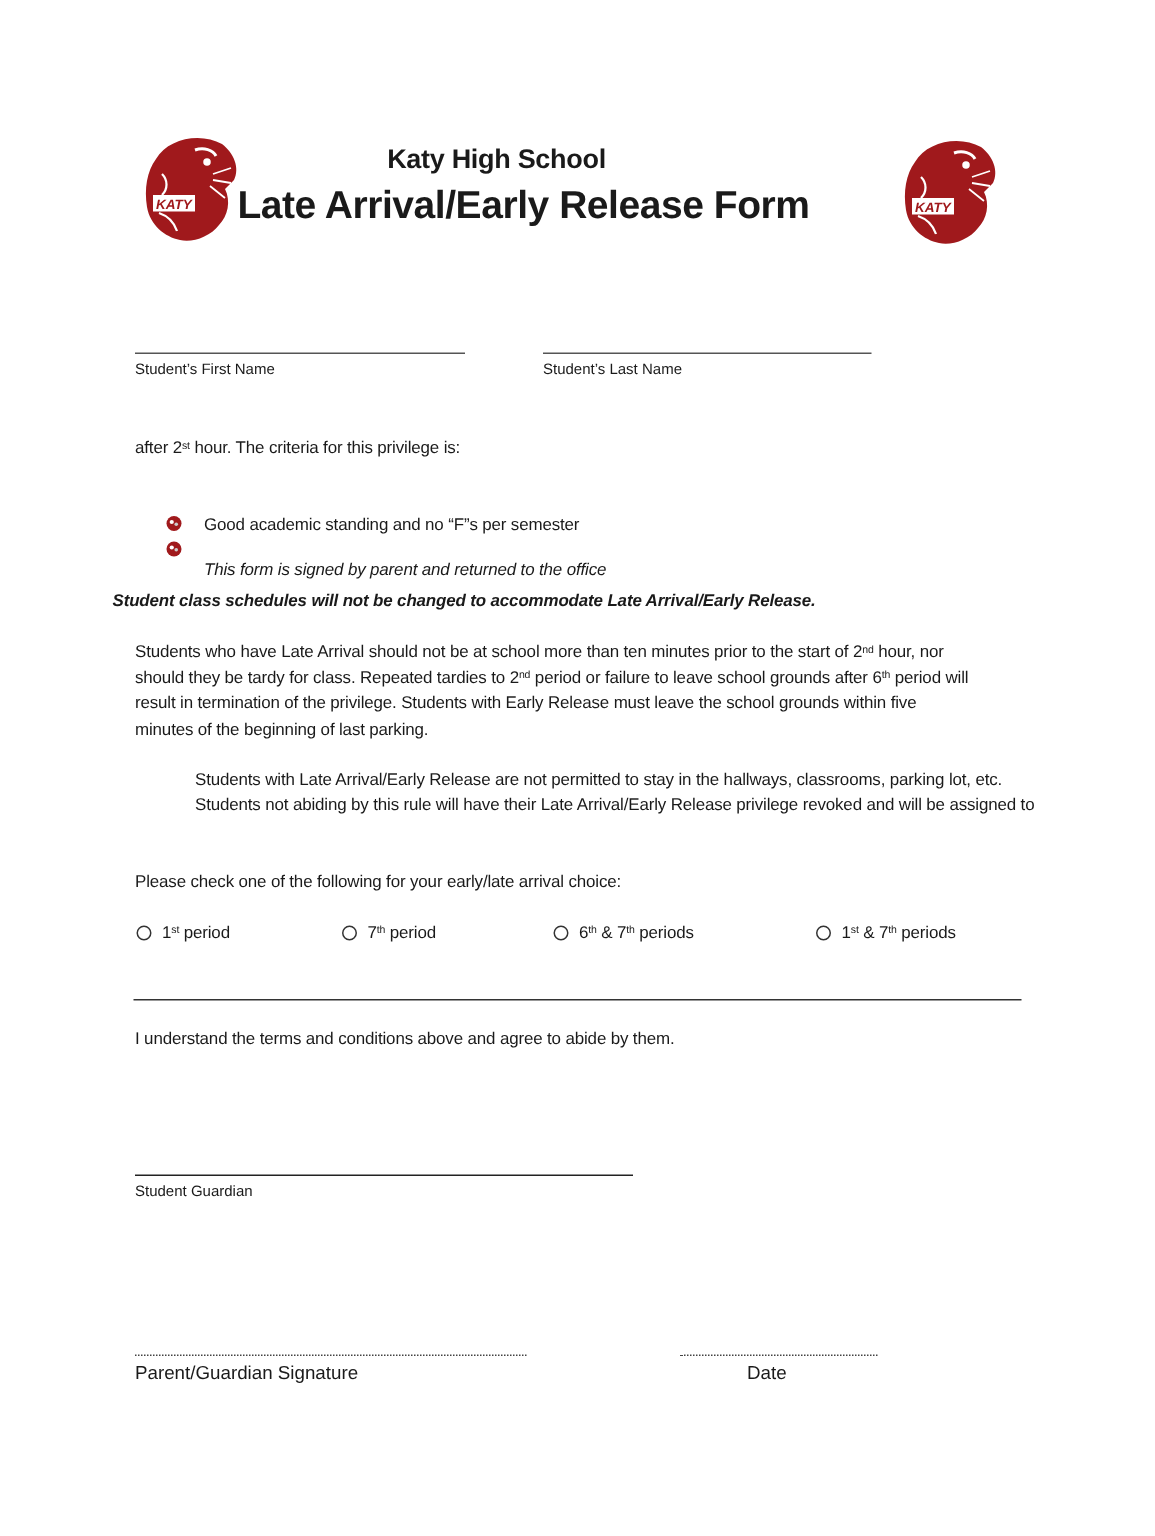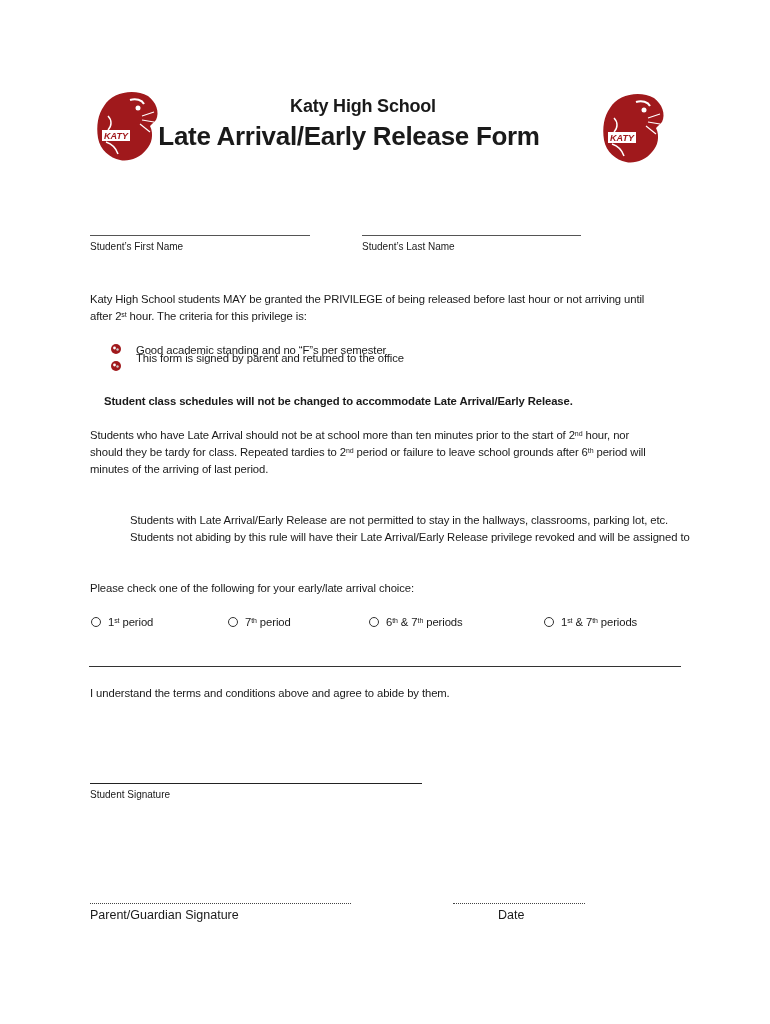--- a/index.html
+++ b/index.html
@@ -1,20 +1,20 @@
 <!DOCTYPE html>
 <html><head>
 <meta charset="utf-8">
 <style>
   html, body { margin:0; padding:0; background:#ffffff; }
   body { width:770px; height:1024px; position:relative; overflow:hidden;
          font-family:"Liberation Sans", sans-serif; color:#1a1a1a; }
   .abs { position:absolute; }
   .logo { position:absolute; width:72px; height:80px; }
-  .school { left:0; width:662px; top:96px; text-align:center; font-size:18px; font-weight:bold; letter-spacing:-0.2px;margin-left:32px; }
+  .school { left:0; width:662px; top:96px; text-align:center; font-size:18px; font-weight:bold; letter-spacing:-0.2px; }
   .title { left:0; width:698px; top:121px; text-align:center; font-size:26px; font-weight:bold; letter-spacing:-0.3px; }
   .line { position:absolute; height:0; border-top:1px solid #555; }
   .dotted { border-top:1px dotted #444; }
   .txt { font-size:11.3px; line-height:17.2px; letter-spacing:-0.1px; }
   .lbl { font-size:10px; }
   sup { font-size:7px; vertical-align:top; position:relative; top:-2px; }
   .bullet { position:absolute; width:12px; height:12px; }
   .radio { position:absolute; width:10px; height:10px; border:1px solid #333; border-radius:50%; box-sizing:border-box; cursor:pointer; }
   .bold { font-weight:bold; }
   .big { font-size:12.5px;text-align:right; }
@@ -43,43 +43,43 @@
 
 <div class="abs school">Katy High School</div>
 <div class="abs title">Late Arrival/Early Release Form</div>
 
 <div class="line" style="left:90px;top:235px;width:220px;"></div>
 <div class="line" style="left:362px;top:235px;width:219px;"></div>
 <div class="abs lbl" style="left:90px;top:241px;">Student’s First Name</div>
 <div class="abs lbl" style="left:362px;top:241px;">Student’s Last Name</div>
 
 <div class="abs txt" style="left:90px;top:291px;width:600px;">
-  <div>Katy High School students MAY be granted the PRIVILEGE of being released before last hour or not arriving until</div>
   <div><span>after 2</span><sup>st</sup><span> hour. The criteria for this privilege is:</span></div>
 </div>
 
 <svg class="bullet" style="left:110px;top:343px;" viewBox="0 0 12 12">
   <circle cx="6" cy="6" r="5" fill="#a0191c"></circle>
     <circle cx="4.5" cy="5" r="1.4" fill="#fff"></circle>
     <circle cx="7.5" cy="6.5" r="1.2" fill="#ccc"></circle>
 </svg>
 <div class="abs txt" style="left:136px;top:342px;">Good academic standing and no “F”s per semester</div>
 <svg class="bullet" style="left:110px;top:360px;" viewBox="0 0 12 12">
   <circle cx="6" cy="6" r="5" fill="#a0191c"></circle>
     <circle cx="4.5" cy="5" r="1.4" fill="#fff"></circle>
     <circle cx="7.5" cy="6.5" r="1.2" fill="#ccc"></circle>
 </svg>
-<div class="abs txt" style="left:136px;top:350px;">This form is signed by parent and returned to the office</div>
+<div class="abs txt" style="left:136px;top:372px;font-style:italic;">This form is signed by parent and returned to the office</div>
 
-<div class="abs txt bold" style="left:104px;top:393px;">Student class schedules will not be changed to accommodate Late Arrival/Early Release.</div>
+<div class="abs txt bold" style="left:75px;top:393px;font-style:italic;">Student class schedules will not be changed to accommodate Late Arrival/Early Release.</div>
 
 <div class="abs txt" style="left:90px;top:427px;width:610px;">
   <div><span>Students who have Late Arrival should not be at school more than ten minutes prior to the start of 2</span><sup>nd</sup><span> hour, nor</span></div>
   <div><span>should they be tardy for class. Repeated tardies to 2</span><sup>nd</sup><span> period or failure to leave school grounds after 6</span><sup>th</sup><span> period will</span></div>
-  <div>minutes of the arriving of last period.</div>
+  <div>result in termination of the privilege. Students with Early Release must leave the school grounds within five</div>
+  <div>minutes of the beginning of last parking.</div>
 </div>
 
 <div class="abs txt" style="left:90px;top:512px;width:610px;margin-left:40px;">
   <div>Students with Late Arrival/Early Release are not permitted to stay in the hallways, classrooms, parking lot, etc.</div>
   <div>Students not abiding by this rule will have their Late Arrival/Early Release privilege revoked and will be assigned to</div>
 </div>
 
 <div class="abs txt" style="left:90px;top:580px;">Please check one of the following for your early/late arrival choice:</div>
 
 <div class="radio" style="left:91px;top:617px;"></div>
@@ -92,18 +92,18 @@
 <div class="abs txt" style="left:386px;top:614px;"><span>6</span><sup>th</sup><span> &amp; 7</span><sup>th</sup><span> periods</span></div>
 
 <div class="radio" style="left:544px;top:617px;"></div>
 <div class="abs txt" style="left:561px;top:614px;"><span>1</span><sup>st</sup><span> &amp; 7</span><sup>th</sup><span> periods</span></div>
 
 <div class="line" style="left:89px;top:666px;width:592px;border-top:1.5px solid #333;"></div>
 
 <div class="abs txt" style="left:90px;top:685px;">I understand the terms and conditions above and agree to abide by them.</div>
 
 <div class="line" style="left:90px;top:783px;width:332px;border-top:1px solid #222;"></div>
-<div class="abs lbl" style="left:90px;top:789px;">Student Signature</div>
+<div class="abs lbl" style="left:90px;top:789px;">Student Guardian</div>
 
 <div class="line dotted" style="left:90px;top:903px;width:261px;"></div>
 <div class="line dotted" style="left:453px;top:903px;width:132px;"></div>
 <div class="abs big" style="left:90px;top:908px;">Parent/Guardian Signature</div>
 <div class="abs big" style="left:498px;top:908px;">Date</div>
 
 </body></html>

